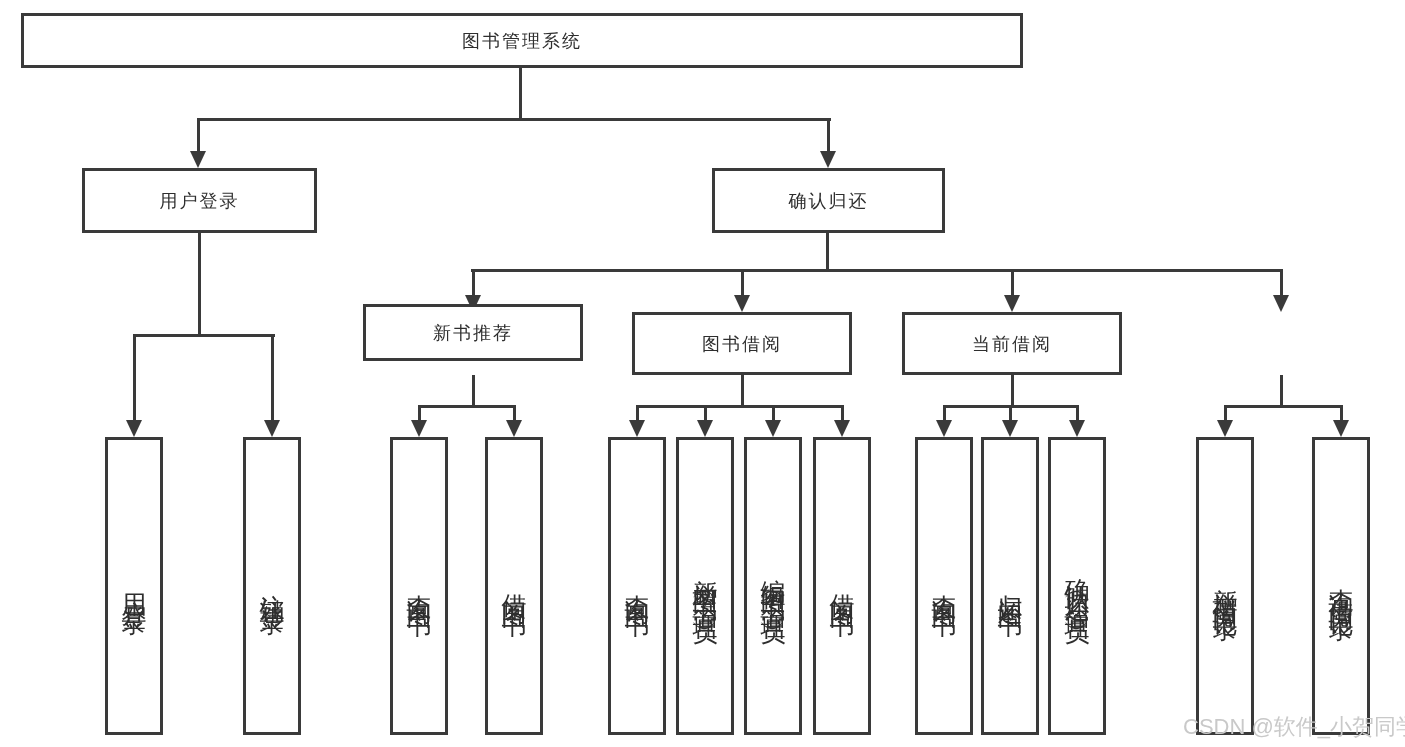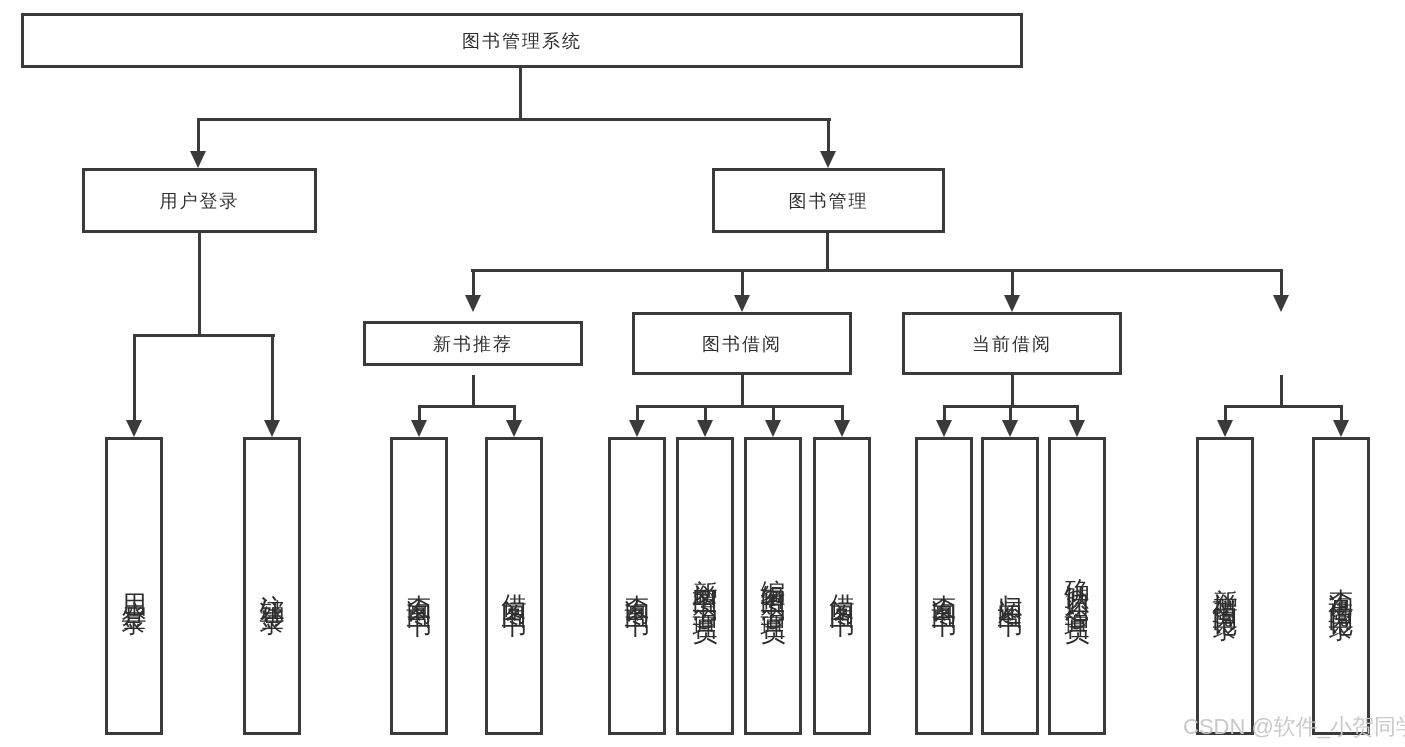--- a/index.html
+++ b/index.html
@@ -41,42 +41,42 @@
   <div class="line" style="left:197px;top:118px;width:634px;height:3px"></div>
   <div class="line" style="left:197px;top:118px;width:3px;height:35px"></div>
   <div class="arrow" style="left:190px;top:151px"></div>
   <div class="line" style="left:827px;top:118px;width:3px;height:35px"></div>
   <div class="arrow" style="left:820px;top:151px"></div>
 
   <div class="box h" style="left:82px;top:168px;width:235px;height:65px">
     <span>用户登录</span>
   </div>
   <div class="box h" style="left:712px;top:168px;width:233px;height:65px">
-    <span>图书管理</span>
+    <span>确认归还</span>
   </div>
 
   <div class="line" style="left:198px;top:233px;width:3px;height:104px"></div>
   <div class="line" style="left:133px;top:334px;width:142px;height:3px"></div>
   <div class="line" style="left:133px;top:334px;width:3px;height:86px"></div>
   <div class="arrow" style="left:126px;top:420px"></div>
   <div class="line" style="left:271px;top:334px;width:3px;height:86px"></div>
   <div class="arrow" style="left:264px;top:420px"></div>
 
   <div class="line" style="left:826px;top:233px;width:3px;height:39px"></div>
   <div class="line" style="left:471px;top:269px;width:811px;height:3px"></div>
   <div class="line" style="left:472px;top:269px;width:3px;height:28px"></div>
   <div class="arrow" style="left:465px;top:295px"></div>
   <div class="line" style="left:741px;top:269px;width:3px;height:28px"></div>
   <div class="arrow" style="left:734px;top:295px"></div>
   <div class="line" style="left:1011px;top:269px;width:3px;height:28px"></div>
   <div class="arrow" style="left:1004px;top:295px"></div>
   <div class="line" style="left:1280px;top:269px;width:3px;height:28px"></div>
   <div class="arrow" style="left:1273px;top:295px"></div>
 
-  <div class="box h" style="left:363px;top:321px;width:220px;height:45px">
+  <div class="box h" style="left:363px;top:304px;width:220px;height:57px">
     <span>新书推荐</span>
   </div>
   <div class="box h" style="left:632px;top:312px;width:220px;height:63px">
     <span>图书借阅</span>
   </div>
   <div class="box h" style="left:902px;top:312px;width:220px;height:63px">
     <span>当前借阅</span>
   </div>
 
   <div class="line" style="left:472px;top:375px;width:3px;height:33px"></div>

